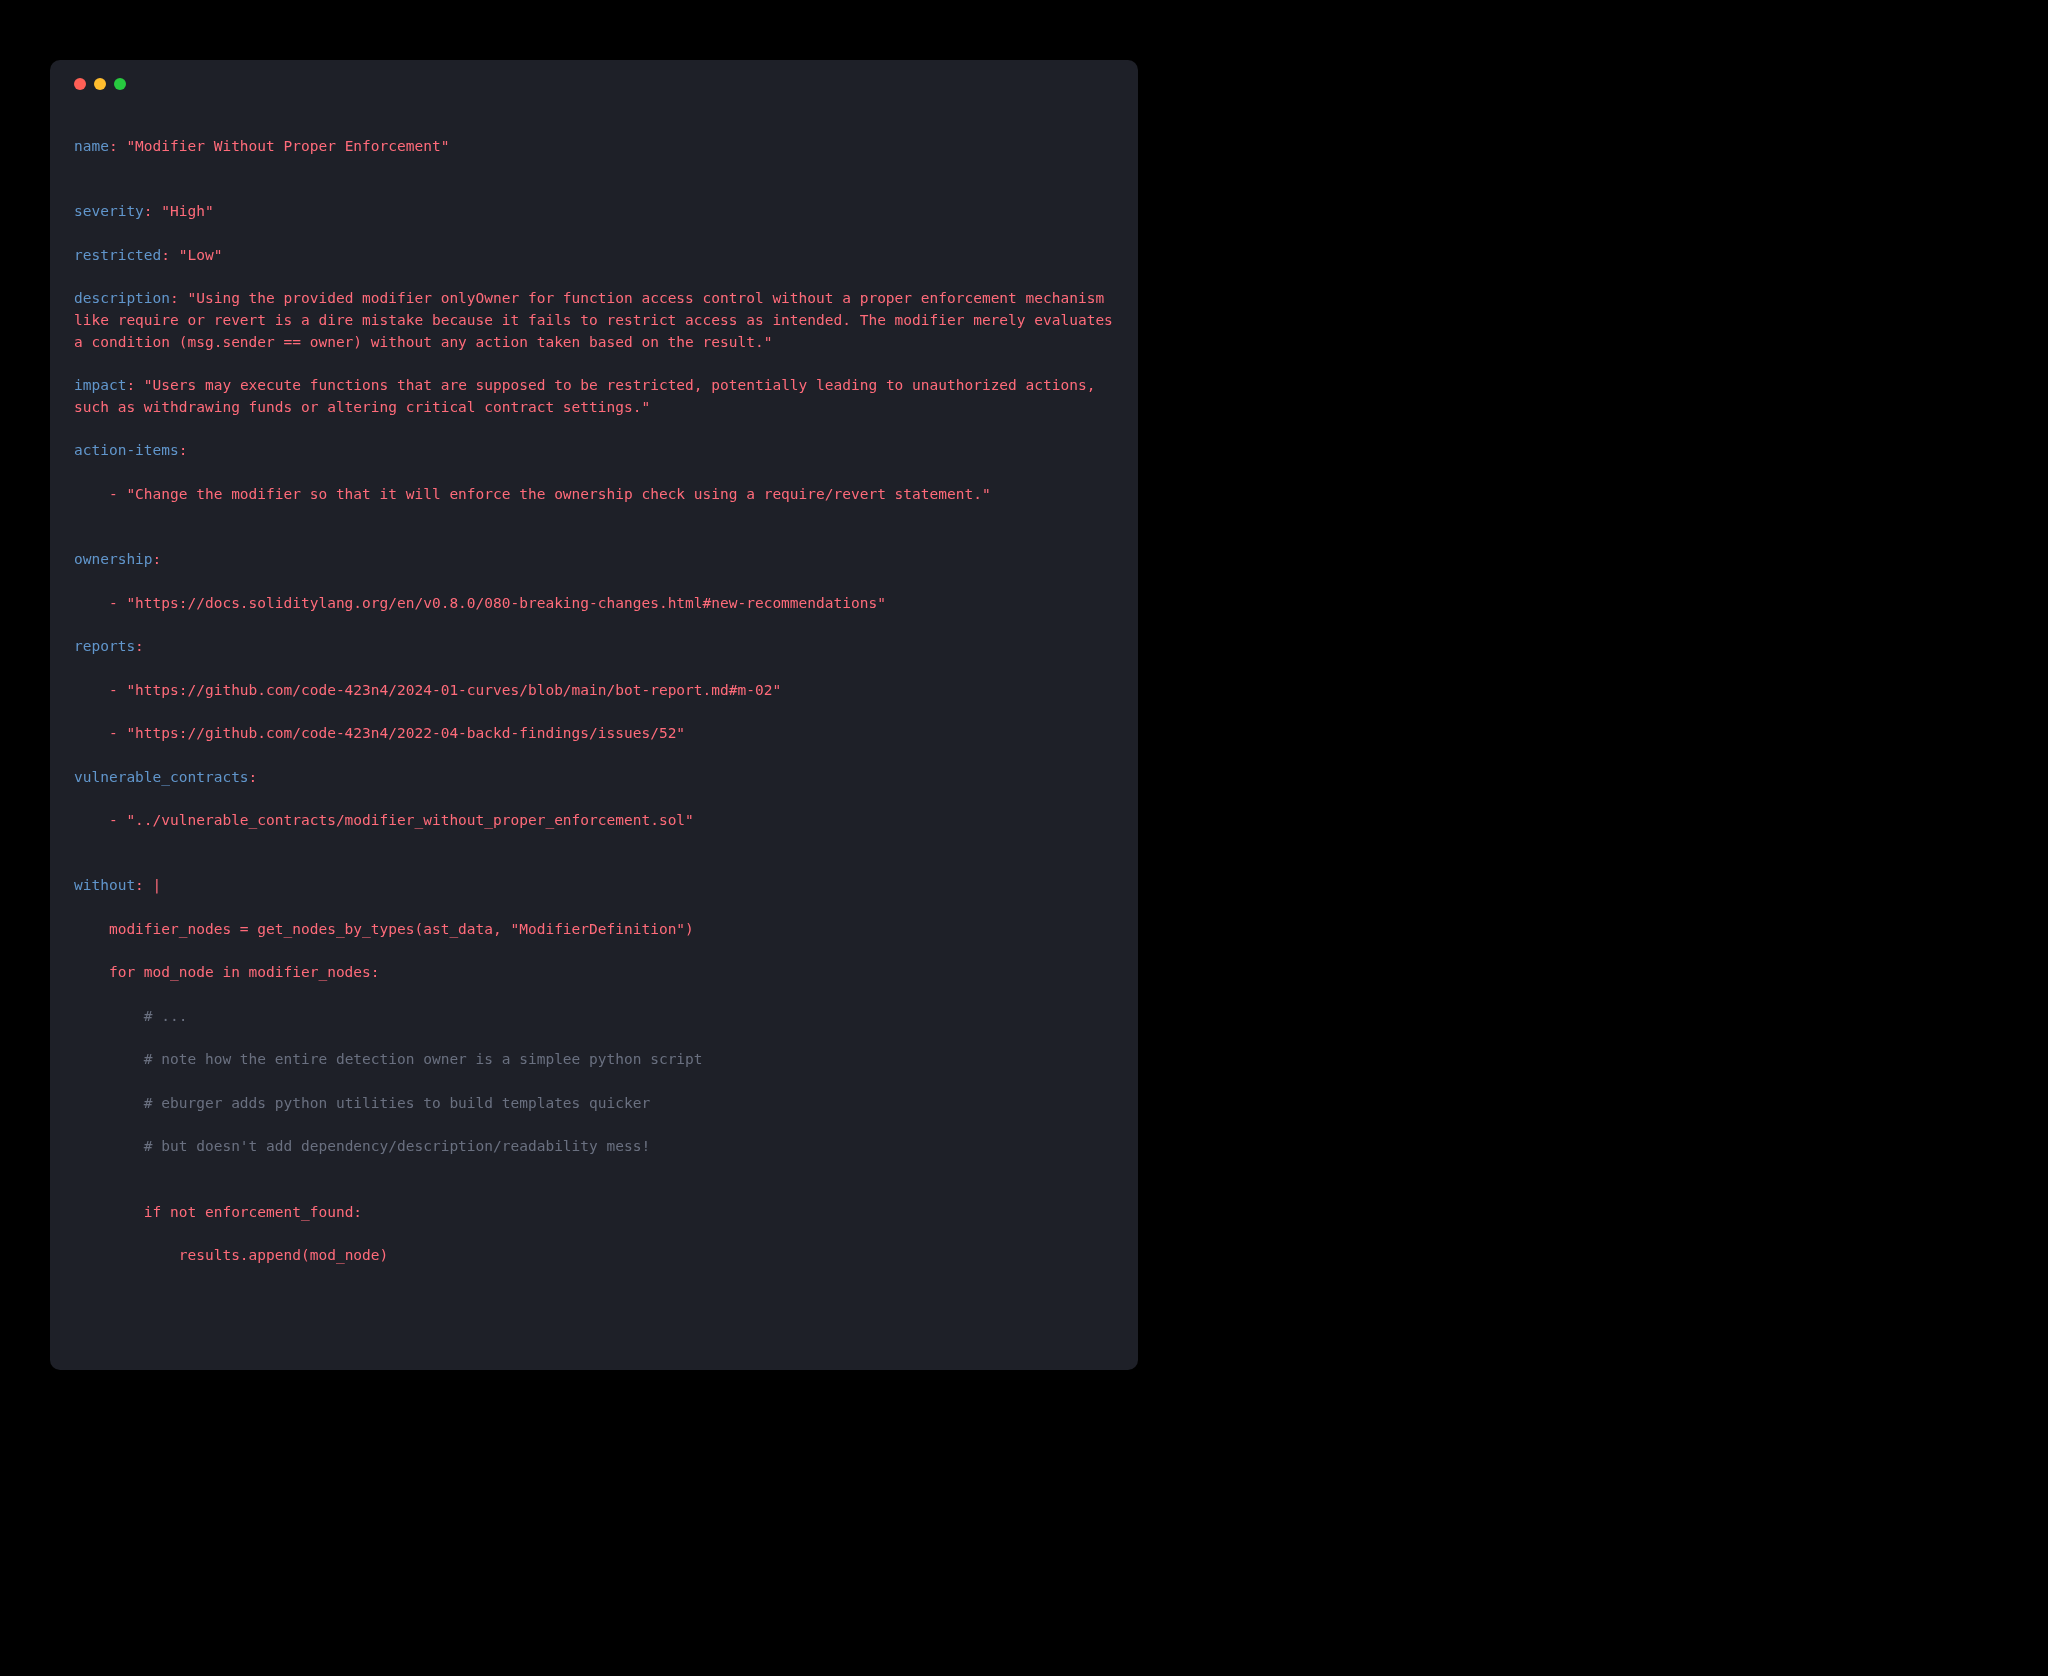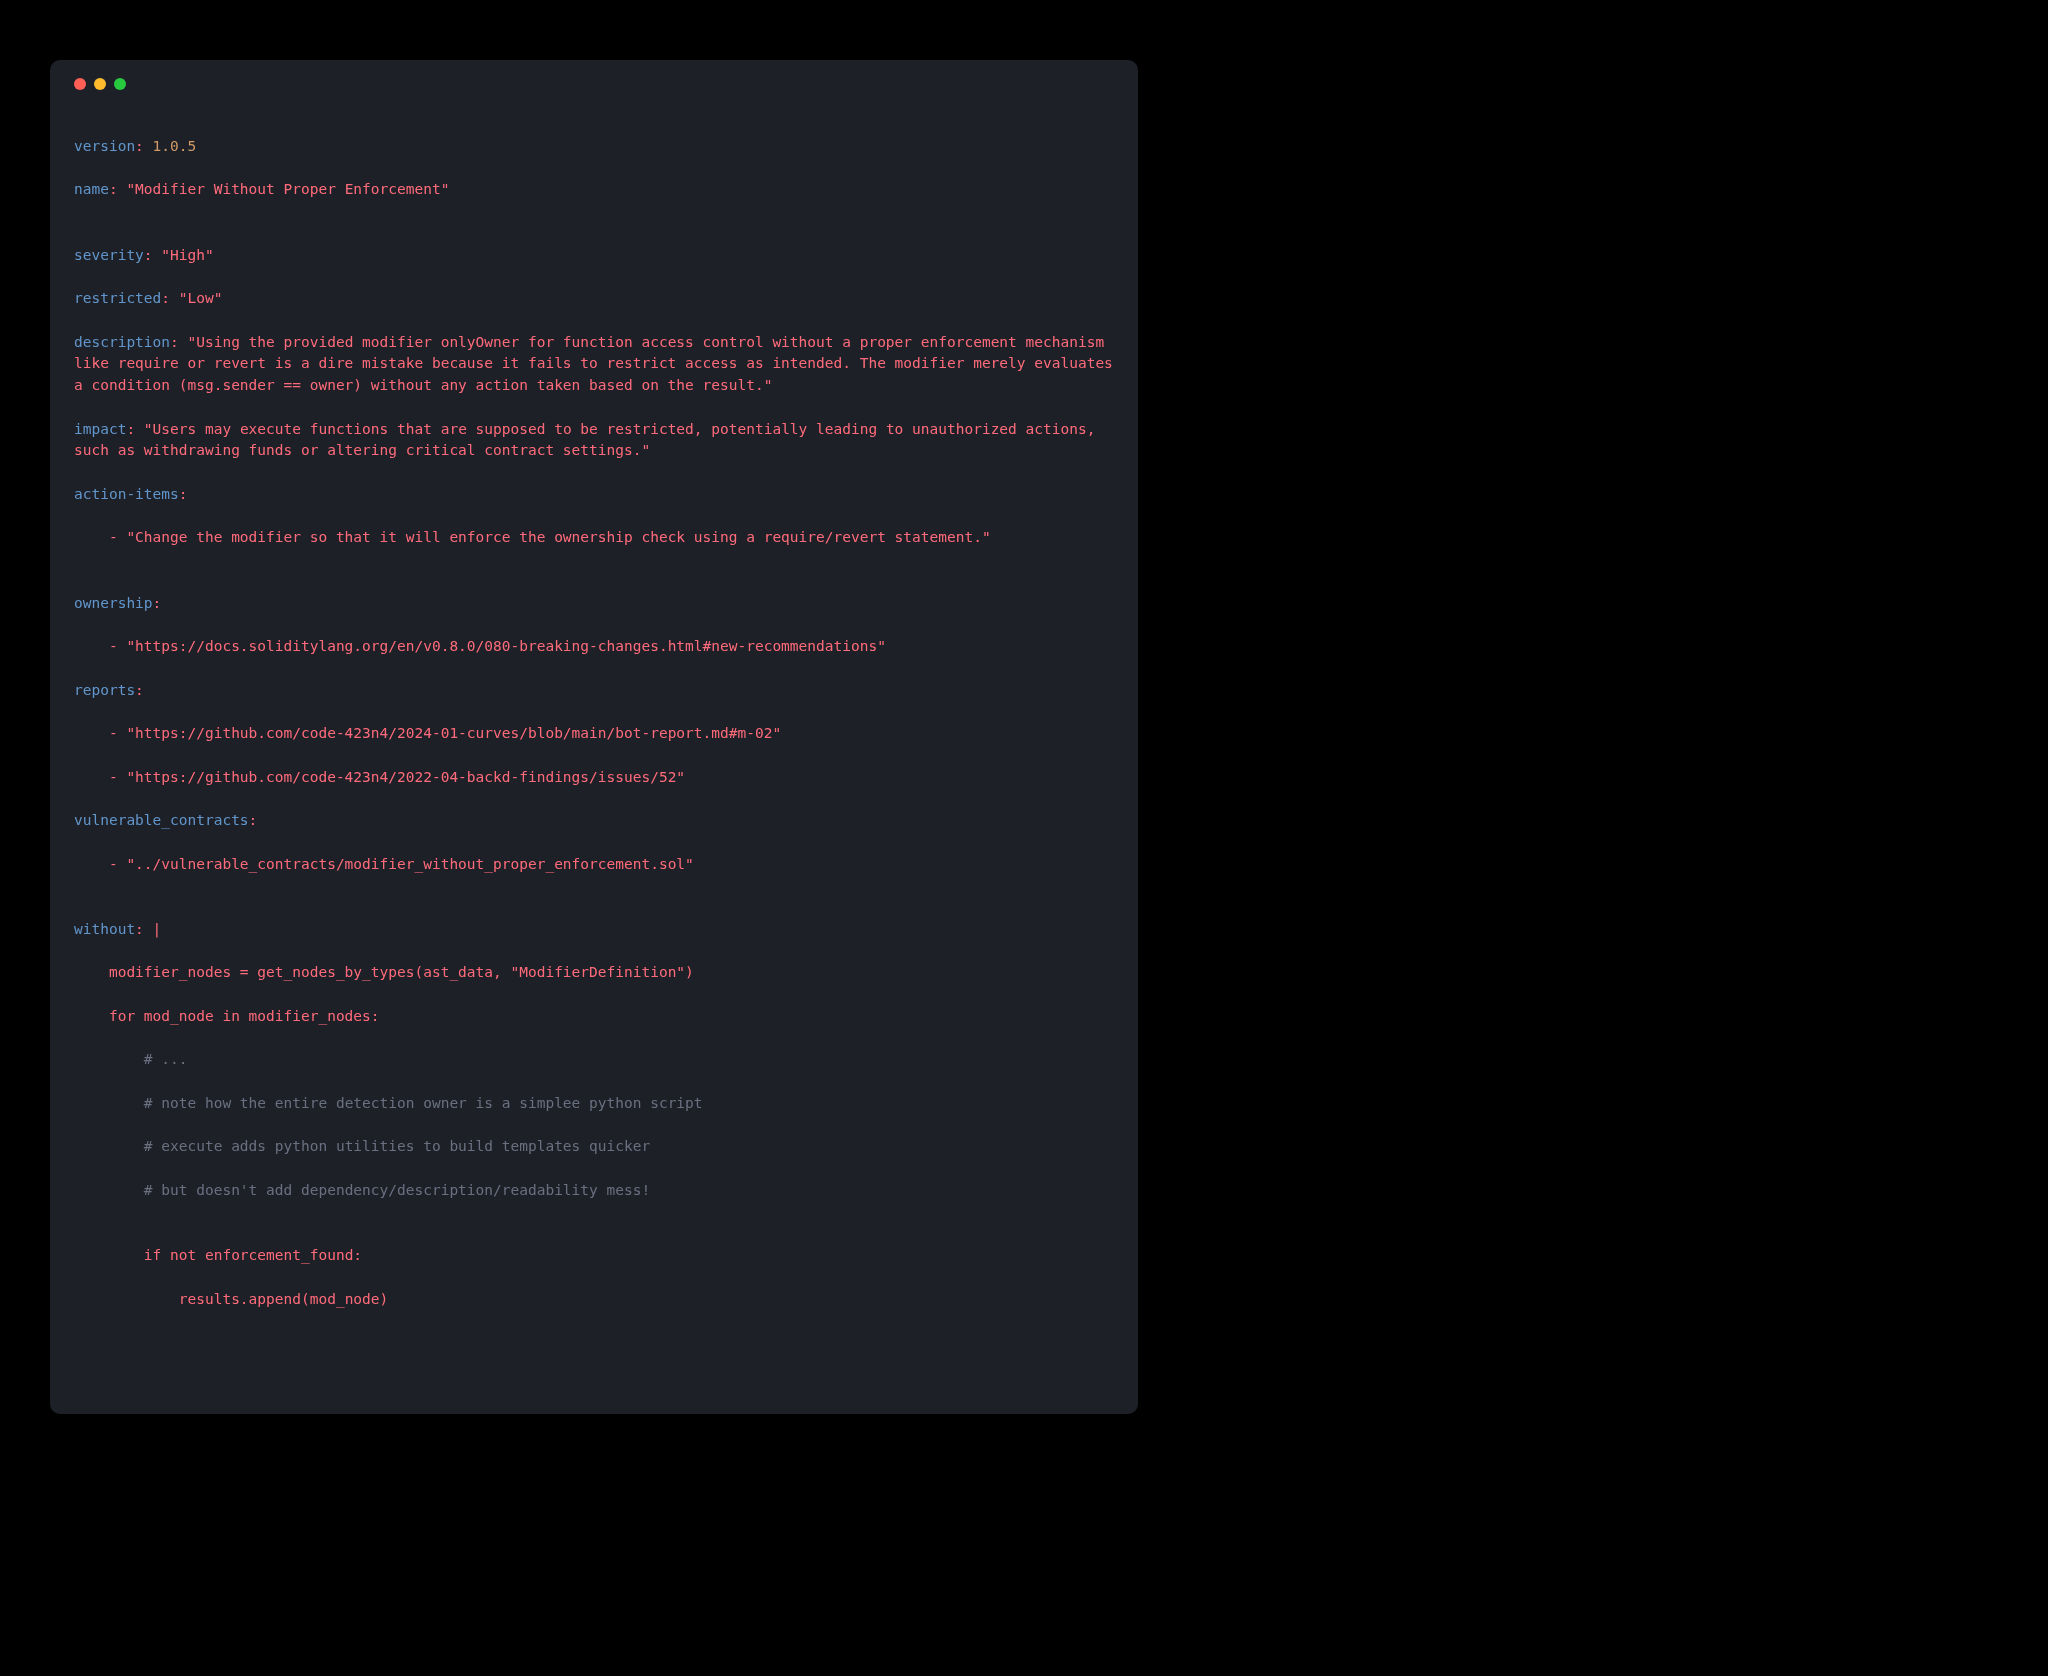--- a/index.html
+++ b/index.html
@@ -59,21 +59,20 @@
 </head>
 <body>
 
 <div class="window">
   <div class="titlebar">
     <div class="dot dot-red"></div>
     <div class="dot dot-yellow"></div>
     <div class="dot dot-green"></div>
   </div>
   <div class="code">
-<span class="line"><span class="key">version</span><span>:</span><span class="num"> 1.0.5</span></span>
 <span class="line"><span class="key">name</span><span>:</span><span> "Modifier Without Proper Enforcement"</span></span>
 <span class="empty-line"></span>
 <span class="line"><span class="key">severity</span><span>:</span><span> "High"</span></span>
 <span class="line"><span class="key">restricted</span><span>:</span><span> "Low"</span></span>
 <span class="line"><span class="key">description</span><span>:</span><span> "Using the provided modifier onlyOwner for function access control without a proper enforcement mechanism like require or revert is a dire mistake because it fails to restrict access as intended. The modifier merely evaluates a condition (msg.sender == owner) without any action taken based on the result."</span></span>
 <span class="line"><span class="key">impact</span><span>:</span><span> "Users may execute functions that are supposed to be restricted, potentially leading to unauthorized actions, such as withdrawing funds or altering critical contract settings."</span></span>
 <span class="line"><span class="key">action-items</span><span>:</span></span>
 <span class="line">    - "Change the modifier so that it will enforce the ownership check using a require/revert statement."</span>
 <span class="empty-line"></span>
 <span class="line"><span class="key">ownership</span><span>:</span></span>
@@ -82,19 +81,19 @@
 <span class="line">    - "https://github.com/code-423n4/2024-01-curves/blob/main/bot-report.md#m-02"</span>
 <span class="line">    - "https://github.com/code-423n4/2022-04-backd-findings/issues/52"</span>
 <span class="line"><span class="key">vulnerable_contracts</span><span>:</span></span>
 <span class="line">    - "../vulnerable_contracts/modifier_without_proper_enforcement.sol"</span>
 <span class="empty-line"></span>
 <span class="line"><span class="key">without</span><span>:</span><span> |</span></span>
 <span class="line">    modifier_nodes = get_nodes_by_types(ast_data, "ModifierDefinition")</span>
 <span class="line">    for mod_node in modifier_nodes:</span>
 <span class="line comment">        # ...</span>
 <span class="line comment">        # note how the entire detection owner is a simplee python script</span>
-<span class="line comment">        # execute adds python utilities to build templates quicker</span>
+<span class="line comment">        # eburger adds python utilities to build templates quicker</span>
 <span class="line comment">        # but doesn't add dependency/description/readability mess!</span>
 <span class="empty-line"></span>
 <span class="line">        if not enforcement_found:</span>
 <span class="line">            results.append(mod_node)</span>
   </div>
 </div>
 
 </body></html>

